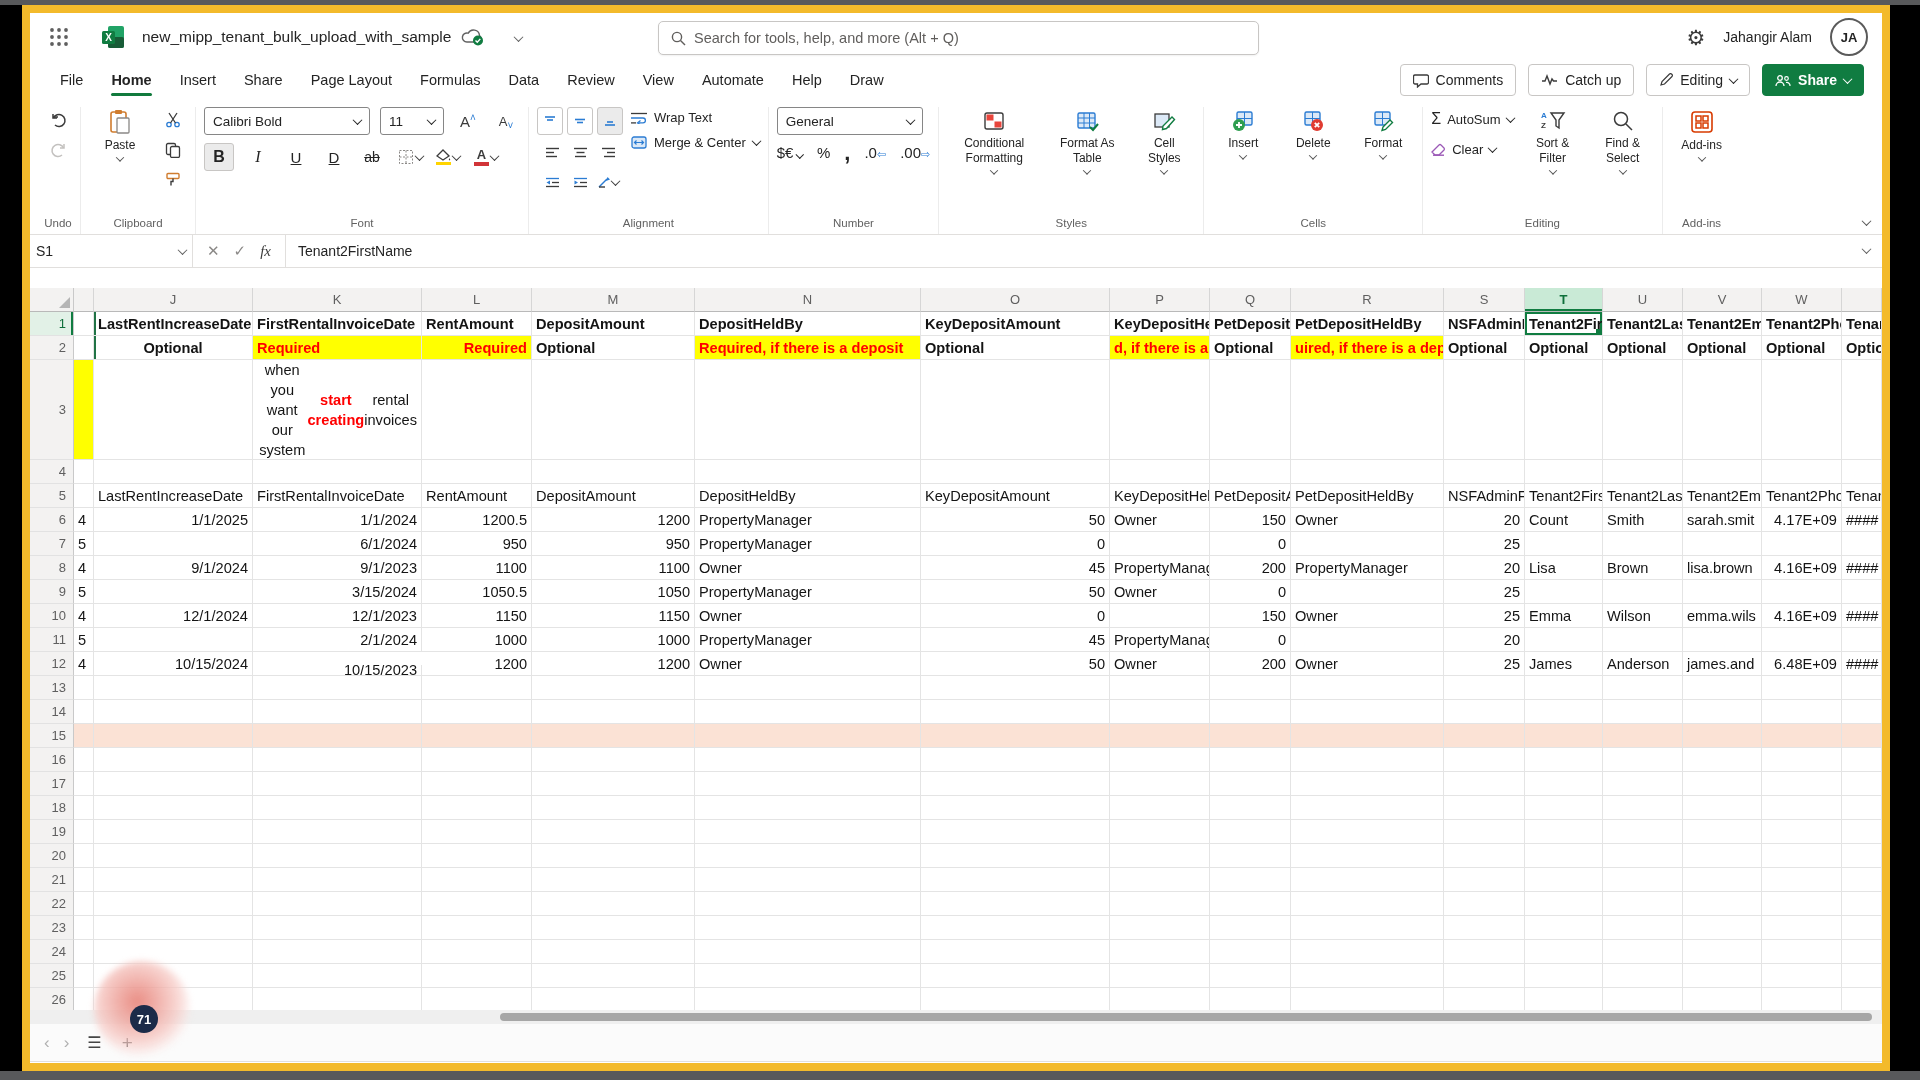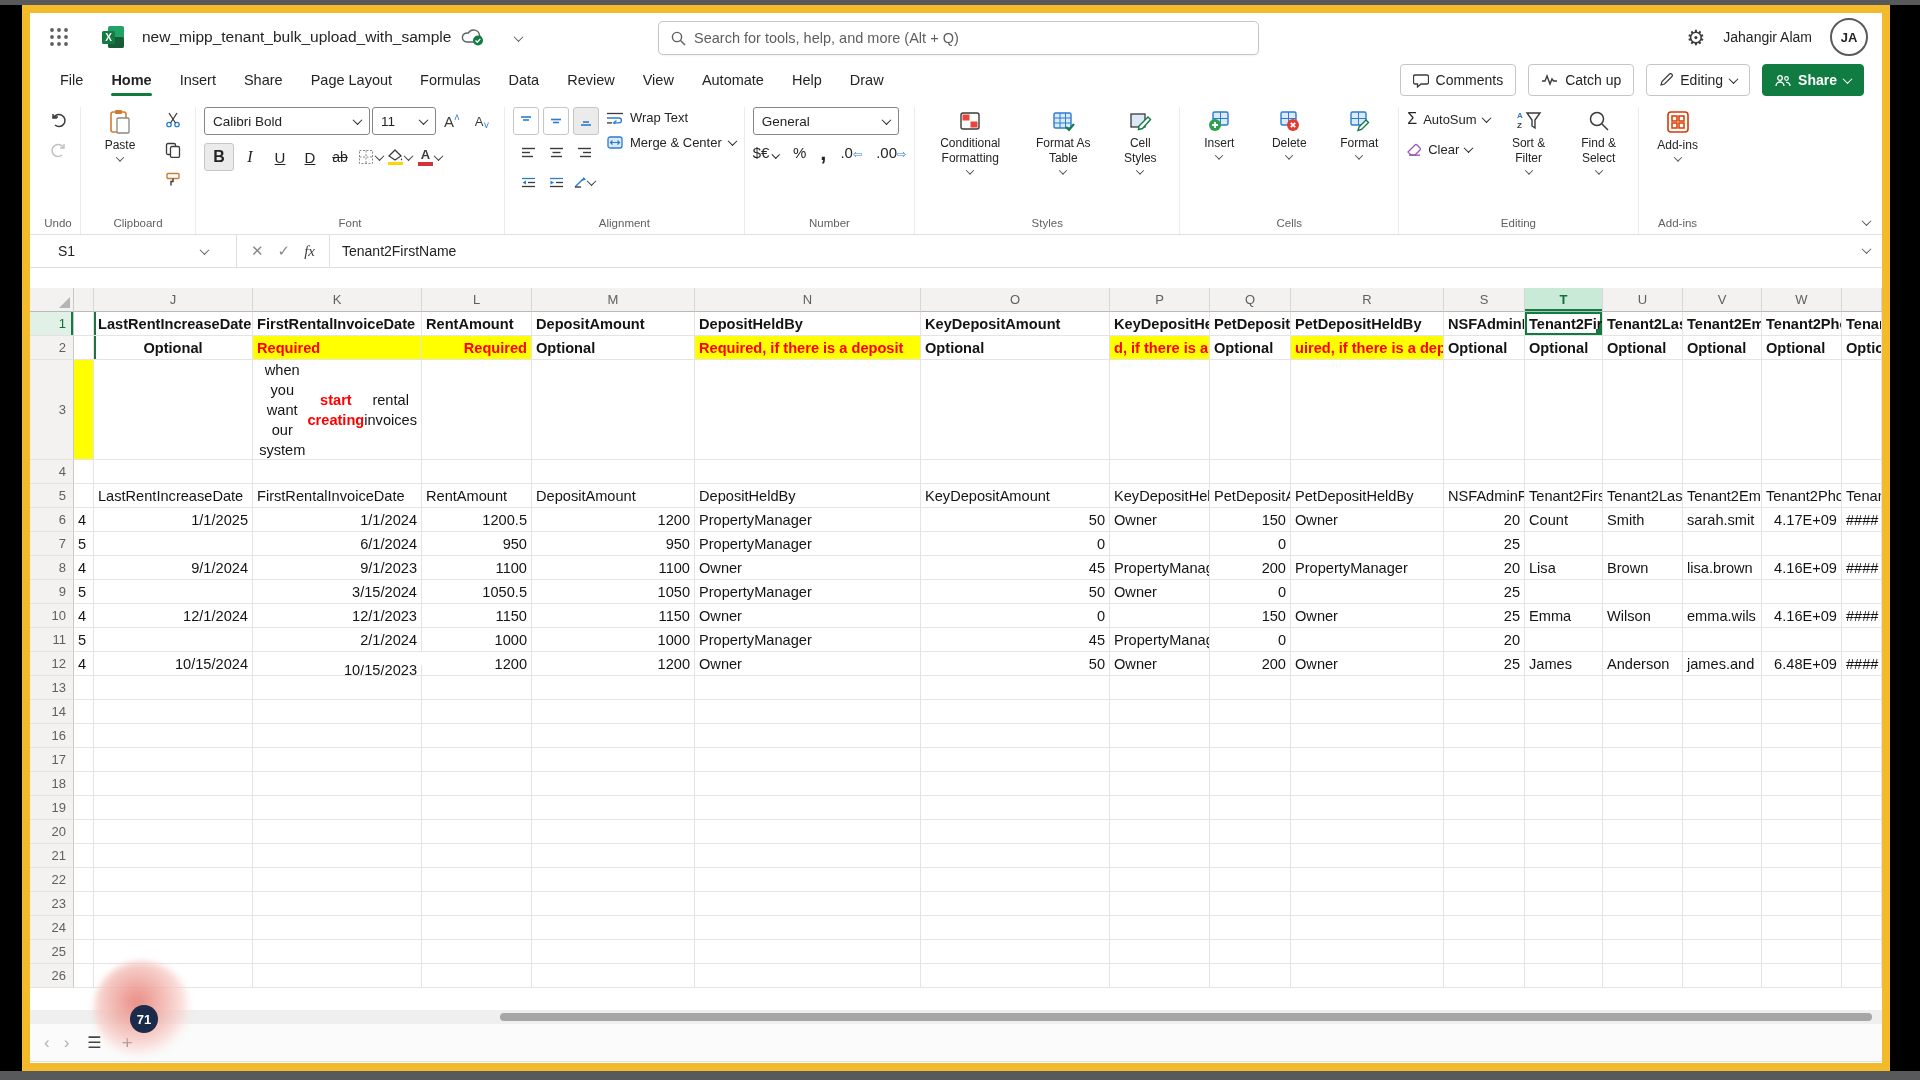--- a/index.html
+++ b/index.html
@@ -47,40 +47,40 @@
   .gbody{display:flex;gap:8px;flex:1;align-items:flex-start;}
   .glabel{text-align:center;font-size:11.5px;color:#616161;padding:2px 0 5px;display:flex;align-items:center;justify-content:center;gap:3px;}
   .stackcol{display:flex;flex-direction:column;gap:4px;align-items:center;}
   .ib{width:28px;height:26px;display:flex;align-items:center;justify-content:center;border-radius:3px;color:#3b3b3b;}
   .ib-sel{background:#ebebeb;border:1px solid #c8c6c4;}
   .bigbtn{display:flex;flex-direction:column;align-items:center;font-size:12px;color:#242424;padding:2px 5px;
           gap:3px;text-align:center;line-height:1.25;min-width:52px;}
   .bigbtn .chev{width:5px;height:5px;color:#555;}
   .combo{border:1px solid #868686;border-radius:3px;height:26px;display:flex;align-items:center;
          padding:0 8px;font-size:13.5px;color:#242424;gap:10px;background:#fff;white-space:nowrap;}
-  .fontrow{display:flex;gap:2px;align-items:center;}
+  .fontrow{display:flex;gap:10px;align-items:center;}
   .glyphbtn{font-size:15px;color:#242424;}
   .fmtB{font-weight:800;font-size:16px;}
   .fmtI{font-style:italic;font-family:"Liberation Serif",serif;font-size:16px;}
   .fmtU{text-decoration:underline;font-size:15px;}
   .fmtD{text-decoration:underline;font-size:15px;}
   .fmtS{text-decoration:line-through;font-size:14px;}
   .redbar{display:flex;flex-direction:column;align-items:center;line-height:1;}
   .redbar .bar{width:15px;height:3.5px;background:#d13438;margin-top:1px;}
   .yelbar .bar{width:15px;height:3.5px;background:#ffd400;margin-top:1px;}
   .numicons{display:flex;align-items:center;gap:14px;margin-top:9px;}
   .numicons span{font-size:15px;color:#242424;}
   .dec{position:relative;font-size:13px;}
   .dec .arr{color:#2b7cd3;font-size:11px;}
   .sumrow{display:flex;align-items:center;gap:6px;font-size:13px;color:#242424;height:24px;}
   .ribbon-collapse{position:absolute;right:12px;bottom:8px;color:#555;}
 
   
   .fbar{height:32px;display:flex;align-items:stretch;border-bottom:1px solid #e1dfdd;background:#fff;flex:none;position:relative;}
-  .namebox{width:150px;display:flex;align-items:center;justify-content:space-between;padding:0 28px;
+  .namebox{width:150px;display:flex;align-items:center;justify-content:space-between;padding:0 6px;
            border-right:1px solid #e1dfdd;font-size:14px;color:#242424;}
   .fxbtns{display:flex;align-items:center;gap:14px;padding:0 14px;border-right:1px solid #e1dfdd;color:#8a8886;}
   .fxbtns .fx{color:#3b3b3b;font-family:"Liberation Serif",serif;font-style:italic;font-size:15px;}
   .fcontent{flex:1;display:flex;align-items:center;padding:0 12px;font-size:14px;color:#242424;}
   .fbar-chev{position:absolute;right:12px;top:12px;color:#616161;}
   .gap-strip{height:20px;background:#fff;flex:none;}
 
   
   .gridwrap{height:722px;overflow:hidden;flex:none;background:#fff;}
   #grid{font-family:"Liberation Sans",sans-serif;}
@@ -898,20 +898,39 @@
           <div class="g-cell" style="width: 81px;"></div>
           <div class="g-cell" style="width: 153px;"></div>
           <div class="g-cell" style="width: 81px;"></div>
           <div class="g-cell" style="width: 78px;"></div>
           <div class="g-cell" style="width: 80px;"></div>
           <div class="g-cell" style="width: 79px;"></div>
           <div class="g-cell" style="width: 80px;"></div>
           <div class="g-cell" style="width: 40px;"></div>
         </div>
         <div class="g-row" style="height: 24px;">
+          <div class="g-rownum">15</div>
+          <div class="g-cell" style="width: 20px; background: rgb(251, 226, 213);"></div>
+          <div class="g-cell" style="width: 159px; background: rgb(251, 226, 213);"></div>
+          <div class="g-cell" style="width: 169px; background: rgb(251, 226, 213);"></div>
+          <div class="g-cell" style="width: 110px; background: rgb(251, 226, 213);"></div>
+          <div class="g-cell" style="width: 163px; background: rgb(251, 226, 213);"></div>
+          <div class="g-cell" style="width: 226px; background: rgb(251, 226, 213);"></div>
+          <div class="g-cell" style="width: 189px; background: rgb(251, 226, 213);"></div>
+          <div class="g-cell" style="width: 100px; background: rgb(251, 226, 213);"></div>
+          <div class="g-cell" style="width: 81px; background: rgb(251, 226, 213);"></div>
+          <div class="g-cell" style="width: 153px; background: rgb(251, 226, 213);"></div>
+          <div class="g-cell" style="width: 81px; background: rgb(251, 226, 213);"></div>
+          <div class="g-cell" style="width: 78px; background: rgb(251, 226, 213);"></div>
+          <div class="g-cell" style="width: 80px; background: rgb(251, 226, 213);"></div>
+          <div class="g-cell" style="width: 79px; background: rgb(251, 226, 213);"></div>
+          <div class="g-cell" style="width: 80px; background: rgb(251, 226, 213);"></div>
+          <div class="g-cell" style="width: 40px; background: rgb(251, 226, 213);"></div>
+        </div>
+        <div class="g-row" style="height: 24px;">
           <div class="g-rownum">16</div>
           <div class="g-cell" style="width: 20px;"></div>
           <div class="g-cell" style="width: 159px;"></div>
           <div class="g-cell" style="width: 169px;"></div>
           <div class="g-cell" style="width: 110px;"></div>
           <div class="g-cell" style="width: 163px;"></div>
           <div class="g-cell" style="width: 226px;"></div>
           <div class="g-cell" style="width: 189px;"></div>
           <div class="g-cell" style="width: 100px;"></div>
           <div class="g-cell" style="width: 81px;"></div>

